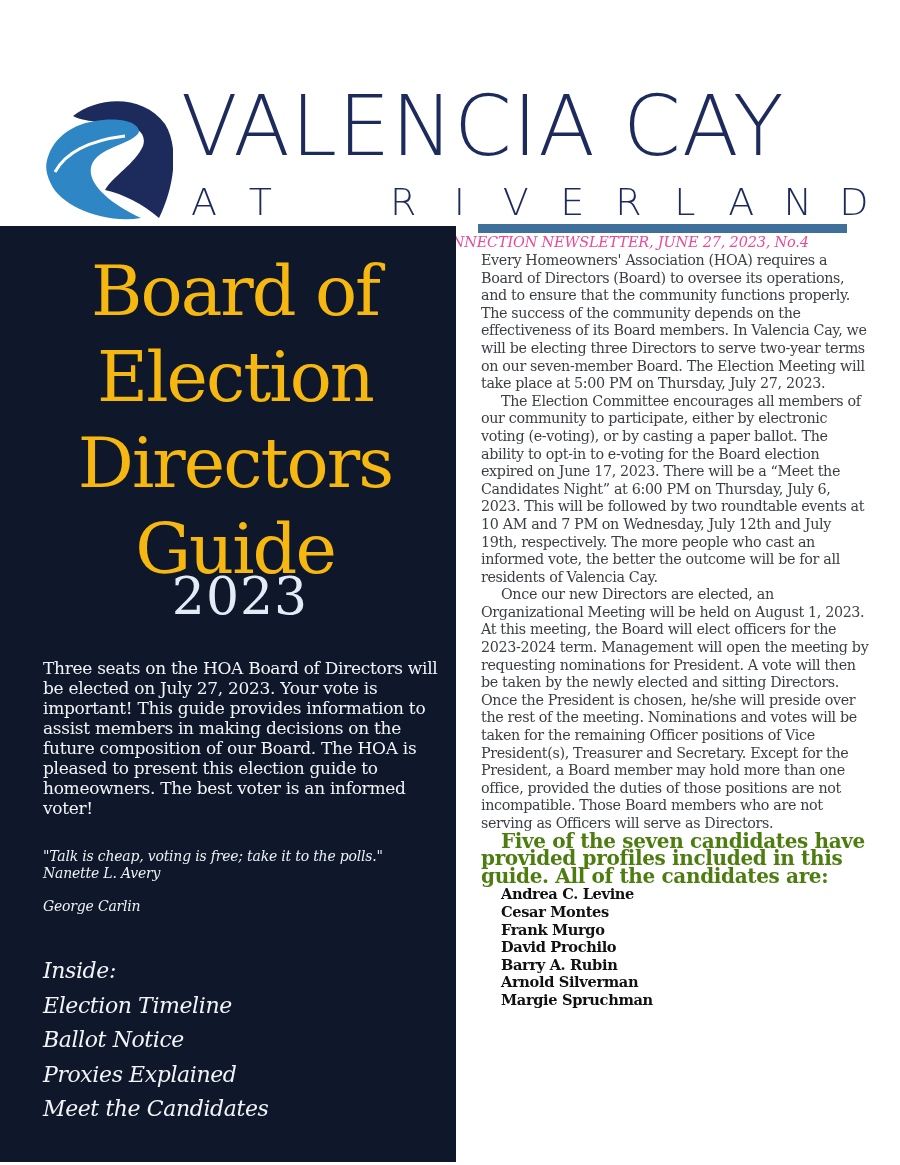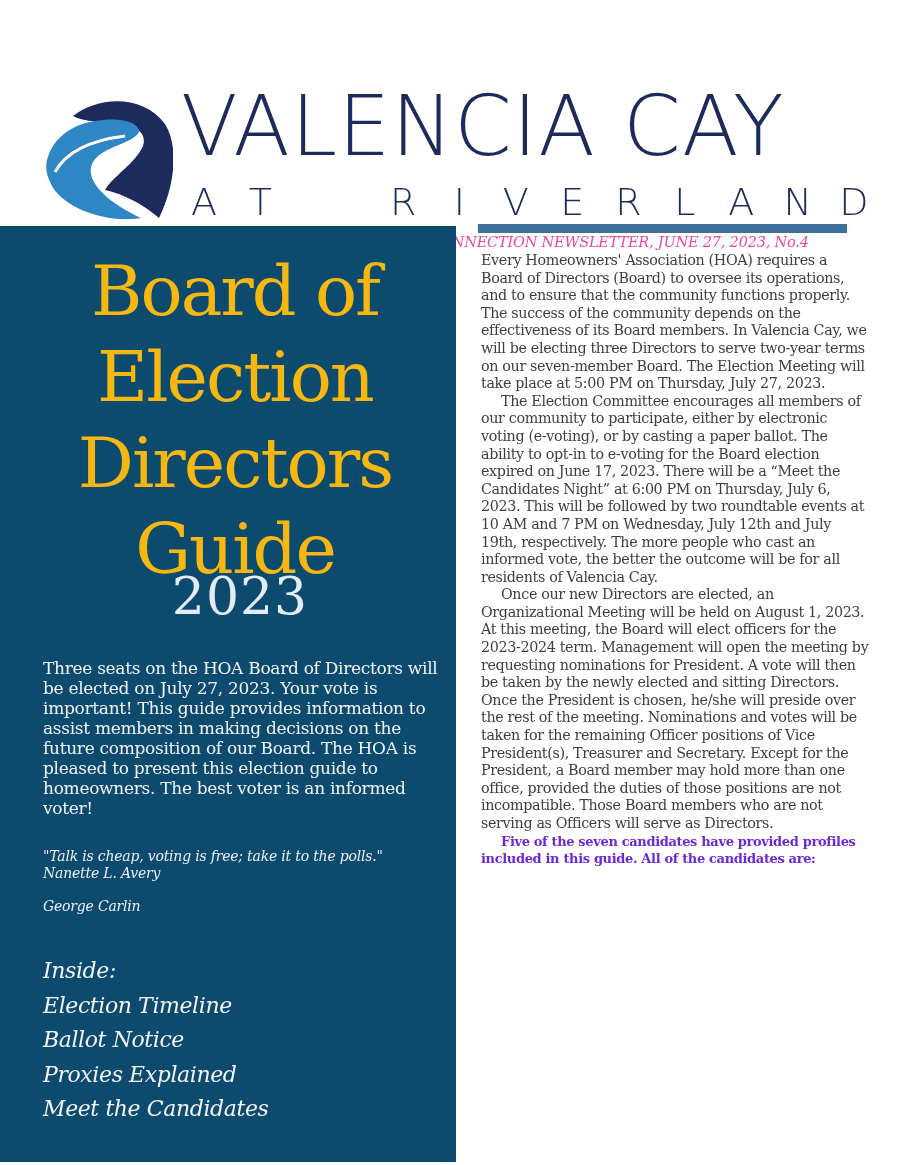--- a/index.html
+++ b/index.html
@@ -9,35 +9,35 @@
     .masthead { position: absolute; left: 9px; top: 0; width: 812px; height: 225px; margin-top: 44px; }
     .logo-mark { position: absolute; left: 34px; top: 50px; width: 130px; height: 128px; }
     .brand-title { position: absolute; left: 172px; top: 40px; width: 700px; font-family: "DejaVu Sans", sans-serif; font-weight: 300; font-size: 84px; line-height: 84px; color: #1d2a5c; letter-spacing: 1px; white-space: nowrap; transform: scaleX(0.985); transform-origin: left top; }
     .brand-sub { position: absolute; left: 180px; top: 138px; width: 680px; font-family: "DejaVu Sans", sans-serif; font-weight: 300; font-size: 38px; line-height: 40px; color: #1d2a5c; display: flex; justify-content: space-between; }
     .brand-sub span { display: inline-block; width: 30px; text-align: center; }
     .brand-sub .gap { width: 60px; }
     .edition-line { position: absolute; left: 182px; top: 190px; width: 660px; font-family: "DejaVu Serif", serif; font-style: italic; font-size: 14.5px; color: #ec4899; white-space: nowrap; letter-spacing: -0.2px; }
     .blue-rule { position: absolute; left: 478px; top: 224px; width: 369px; height: 9px; background: #3f6f9b; }
 
     
-    .left-panel { position: absolute; left: 0; top: 226px; width: 456px; height: 936px; background: #0c4a6e; }
+    .left-panel { position: absolute; left: 0; top: 226px; width: 456px; height: 936px; background: #0f172a; }
     .cover-title { position: absolute; left: 0; top: 22px; width: 470px; text-align: center; color: #f6b810; font-family: "DejaVu Serif", serif; font-size: 70px; line-height: 86px; letter-spacing: -2px; }
     .cover-year { position: absolute; left: 0; top: 340px; width: 480px; text-align: center; color: #e3ecf6; font-family: "DejaVu Serif", serif; font-size: 52px; line-height: 60px; letter-spacing: 1px; }
     .intro { position: absolute; left: 43px; top: 432px; width: 400px; color: #f2f4f7; font-family: "DejaVu Serif", serif; font-size: 17px; line-height: 20px; letter-spacing: -0.3px; }
     .quote { position: absolute; left: 43px; width: 410px; color: #eef1f5; font-family: "DejaVu Serif", serif; font-style: italic; font-size: 14px; line-height: 17px; letter-spacing: -0.2px; }
     .quote1 { top: 622px; }
     .quote2 { top: 672px; }
     .inside { position: absolute; left: 43px; top: 728px; width: 380px; color: #f2f4f7; font-family: "DejaVu Serif", serif; font-style: italic; font-size: 22px; line-height: 34.5px; letter-spacing: -0.4px; }
     .inside div { white-space: nowrap; font-style: italic; }
 
     
     .right-col { position: absolute; left: 481px; top: 252px; width: 390px; color: #3b3f45; font-family: "DejaVu Serif", serif; font-size: 14.3px; line-height: 17.6px; letter-spacing: -0.35px; }
     .right-col p { margin: 0; }
     .right-col .indent { text-indent: 20px; }
-    .right-col .bold-para { font-weight: bold; color: #6d28d9; text-indent: 20px; font-size: 13px; }
+    .right-col .bold-para { font-weight: bold; color: #4d7c0f; text-indent: 20px; font-size: 20px; }
     .candidates { margin: 0; padding: 0 0 0 20px; list-style: none; font-weight: bold; color: #111111; font-size: 14.6px; line-height: 17.6px; }
   </style>
 </head>
 <body>
 
 <header class="masthead">
   <svg class="logo-mark" viewBox="0 0 130 128">
 
     <path d="M30 22 C55 2, 100 0, 122 30 C136 52, 132 92, 116 124 C100 110, 80 100, 62 96 C70 82, 92 70, 100 52 C104 40, 94 32, 80 30 C62 28, 40 28, 30 22 Z" fill="#1d2a5c"></path>
 
@@ -90,13 +90,22 @@
     <div>Proxies Explained</div>
     <div>Meet the Candidates</div>
   </nav>
 </section>
 
 <article class="right-col">
   <p>Every Homeowners' Association (HOA) requires a Board of Directors (Board) to oversee its operations, and to ensure that the community functions properly. The success of the community depends on the effectiveness of its Board members. In Valencia Cay, we will be electing three Directors to serve two-year terms on our seven-member Board. The Election Meeting will take place at 5:00 PM on Thursday, July 27, 2023.</p>
   <p class="indent">The Election Committee encourages all members of our community to participate, either by electronic voting (e-voting), or by casting a paper ballot. The ability to opt-in to e-voting for the Board election expired on June 17, 2023. There will be a “Meet the Candidates Night” at 6:00 PM on Thursday, July 6, 2023. This will be followed by two roundtable events at 10 AM and 7 PM on Wednesday, July 12th and July 19th, respectively. The more people who cast an informed vote, the better the outcome will be for all residents of Valencia Cay.</p>
   <p class="indent">Once our new Directors are elected, an Organizational Meeting will be held on August 1, 2023. At this meeting, the Board will elect officers for the 2023-2024 term.  Management will open the meeting by requesting nominations for President. A vote will then be taken by the newly elected and sitting Directors. Once the President is chosen, he/she will preside over the rest of the meeting. Nominations and votes will be taken for the remaining Officer positions of Vice President(s), Treasurer and Secretary. Except for the President, a Board member may hold more than one office, provided the duties of those positions are not incompatible. Those Board members who are not serving as Officers will serve as Directors.</p>
   <p class="bold-para">Five of the seven candidates have provided profiles included in this guide. All of the candidates are:</p>
+  <ul class="candidates">
+    <li>Andrea C. Levine</li>
+    <li>Cesar Montes</li>
+    <li>Frank Murgo</li>
+    <li>David Prochilo</li>
+    <li>Barry A. Rubin</li>
+    <li>Arnold Silverman</li>
+    <li>Margie Spruchman</li>
+  </ul>
 </article>
 
 </body></html>

